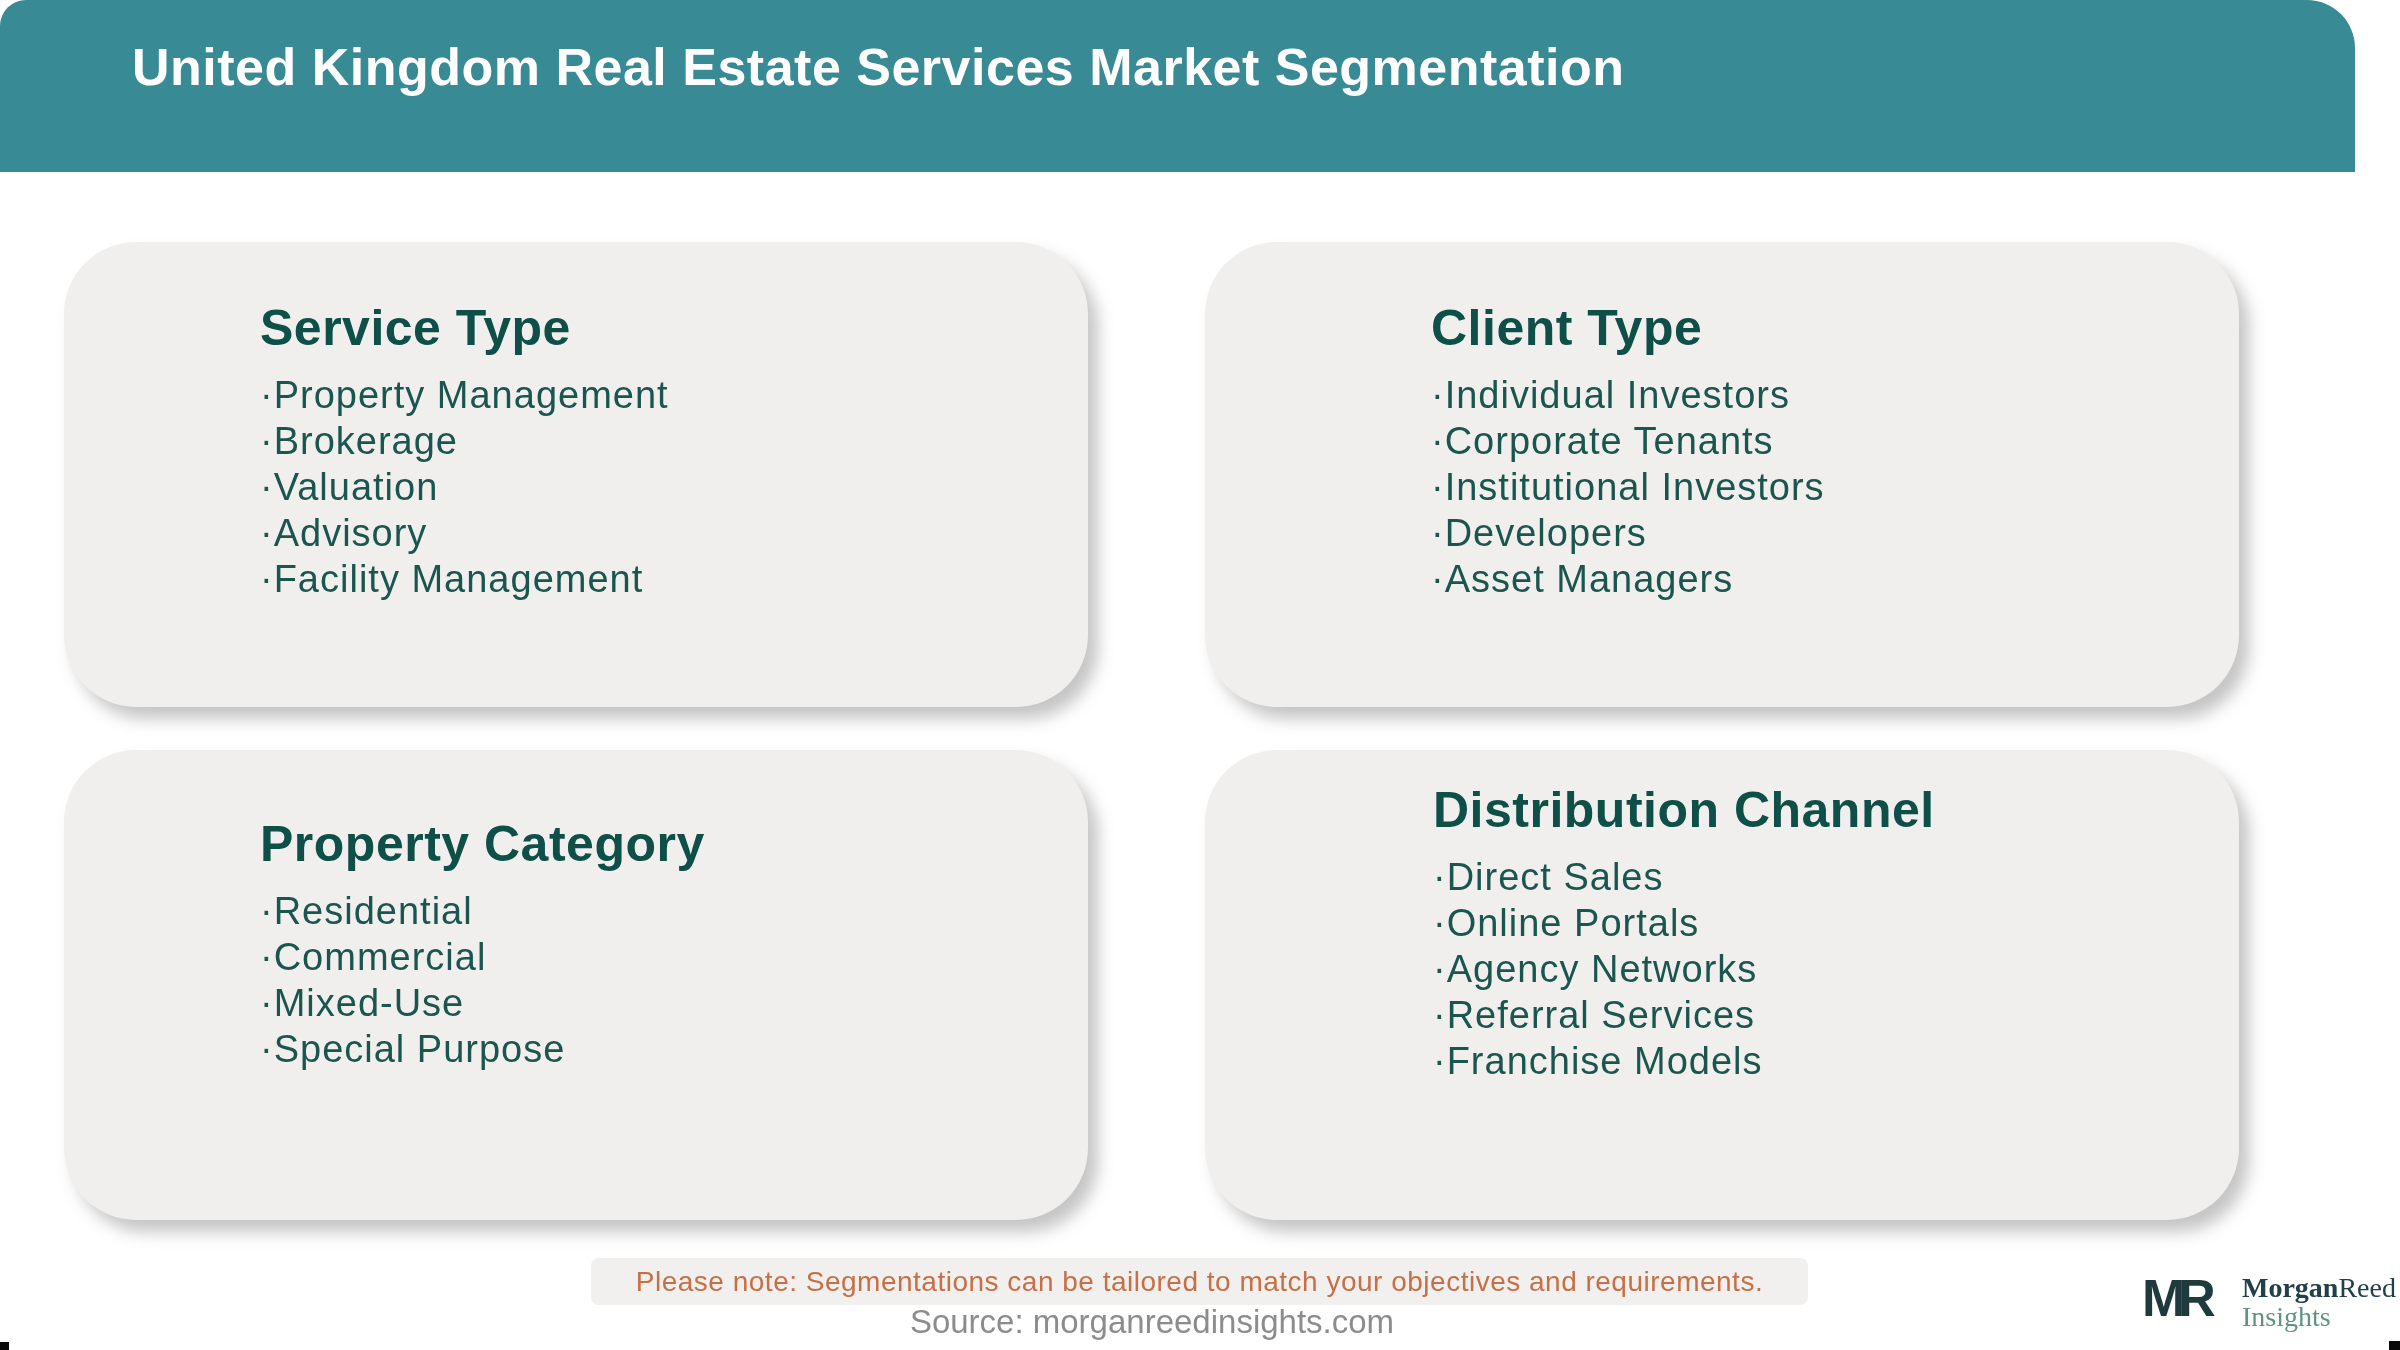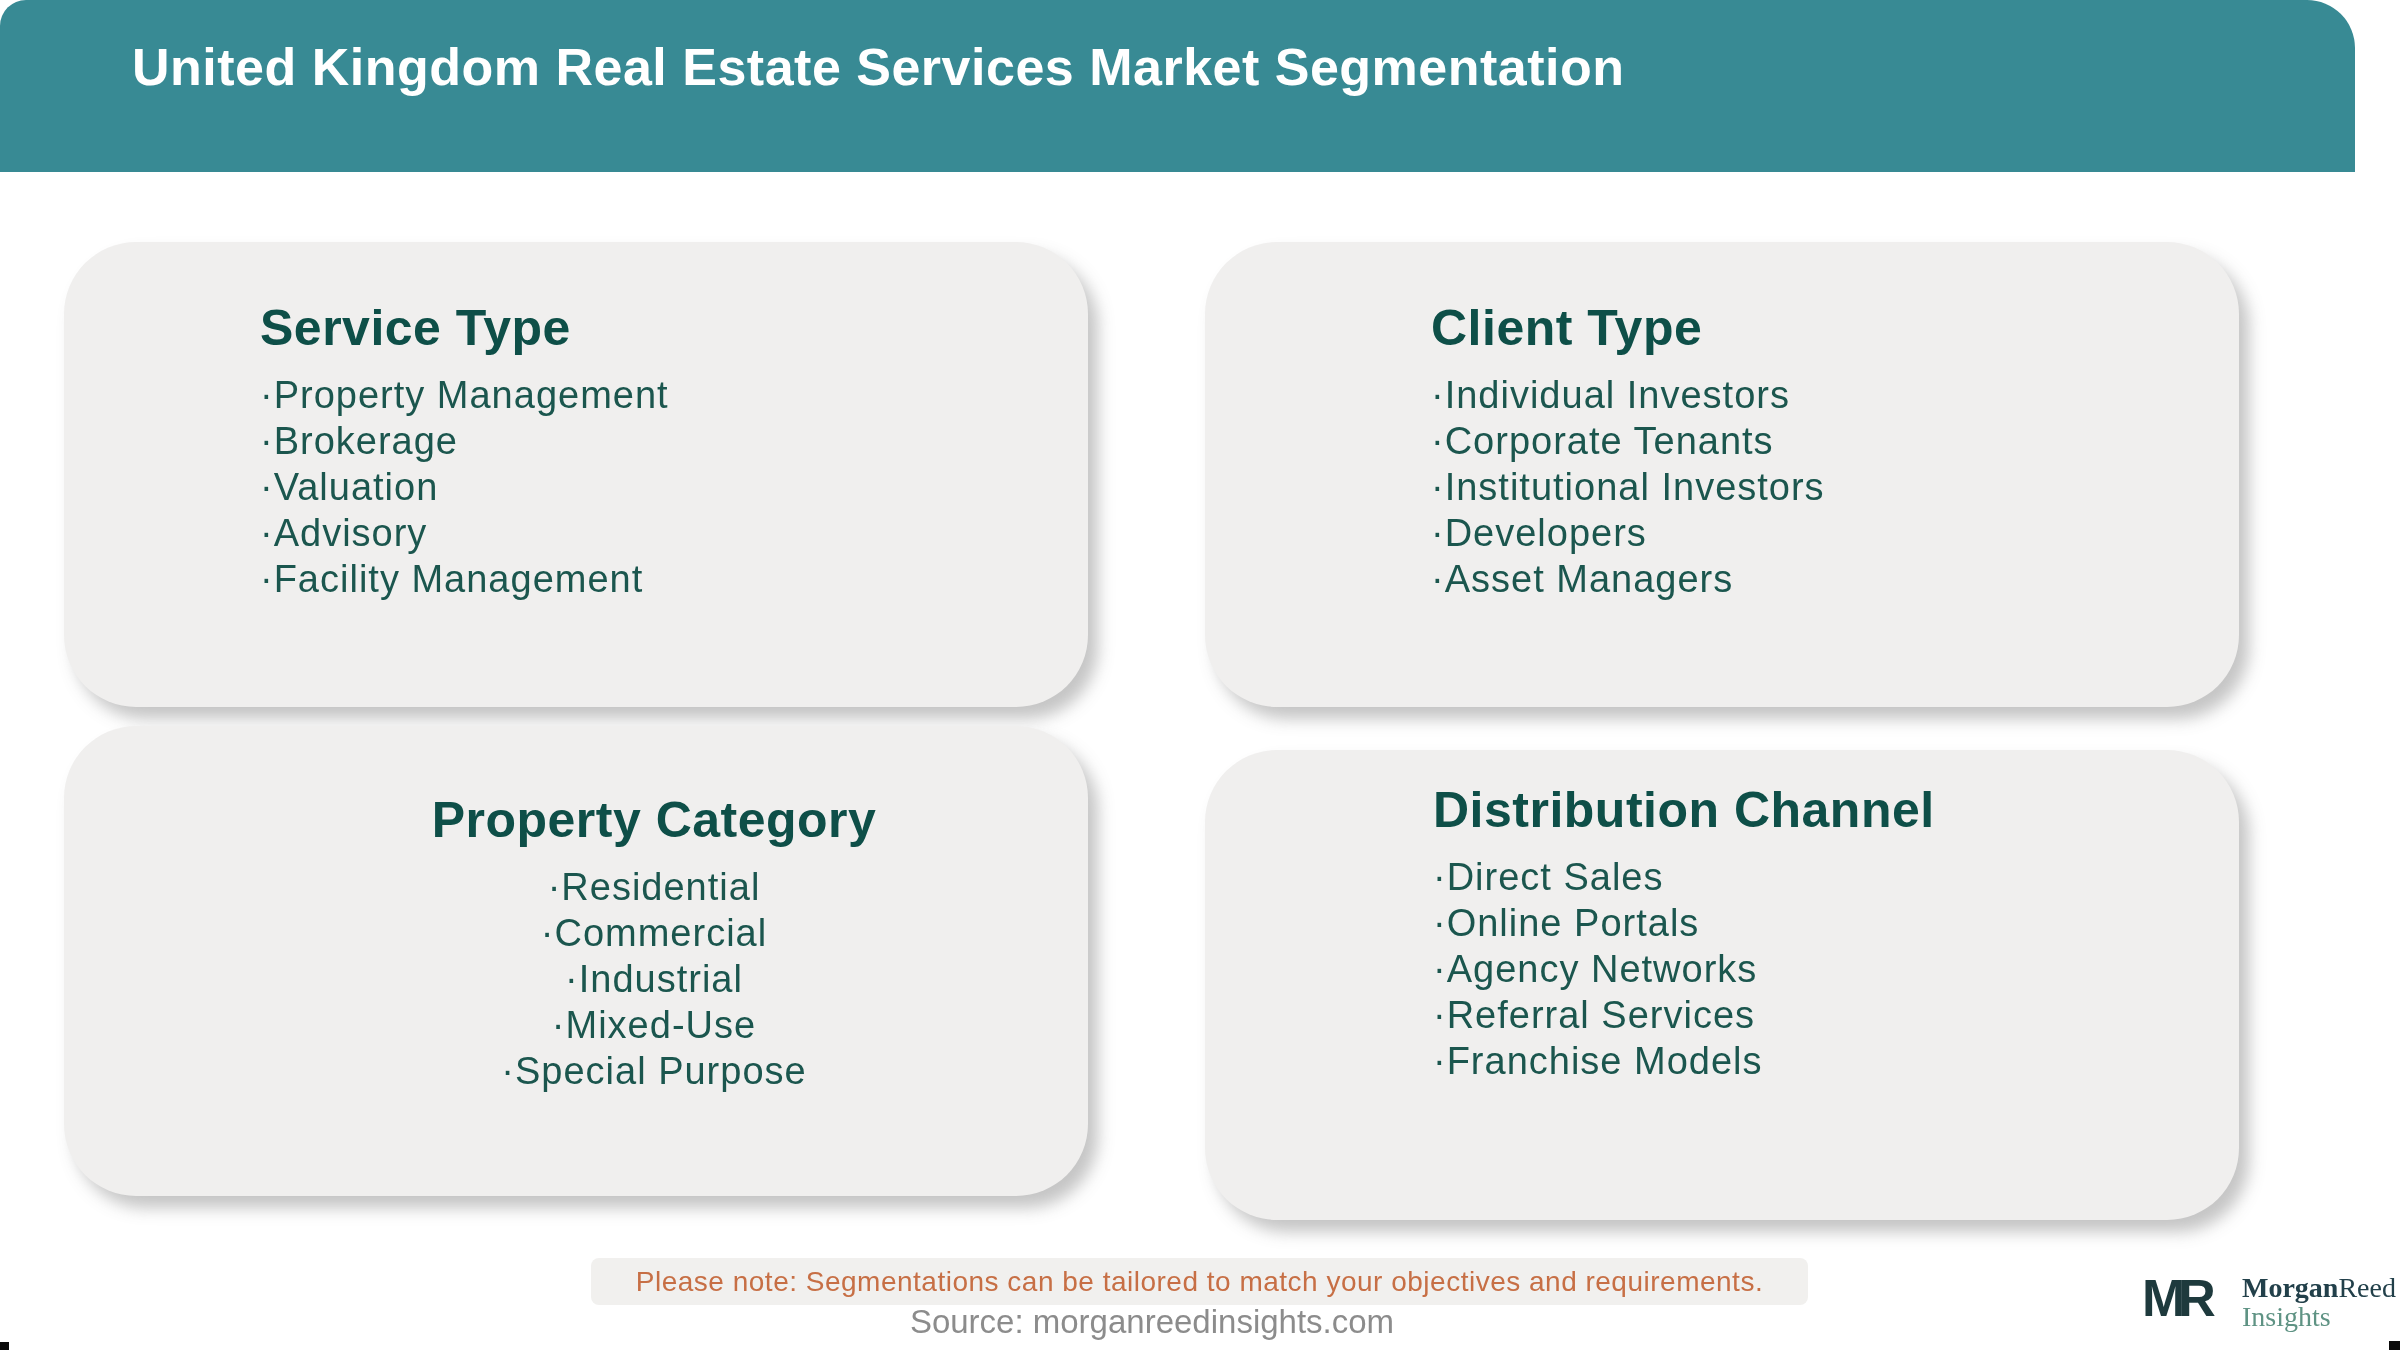--- a/index.html
+++ b/index.html
@@ -35,21 +35,21 @@
   
   .card {
     position: absolute;
     box-sizing: border-box;
     background: var(--card-bg, #f0efee);
     border-radius: 72px;
     box-shadow: 10px 12px 16px rgba(90, 90, 90, 0.35);
   }
   .card-0 { left: 64px;   top: 242px; width: 1024px; height: 465px; padding: 58px 40px 16px 196px; }
   .card-1 { left: 1205px; top: 242px; width: 1034px; height: 465px; padding: 58px 28px 0 226px; }
-  .card-2 { left: 64px;   top: 726px; width: 1024px; height: 470px; padding: 66px 40px 0 196px; text-align: center; }
+  .card-2 { left: 64px;   top: 750px; width: 1024px; height: 470px; padding: 66px 40px 0 196px; }
   .card-3 { left: 1205px; top: 750px; width: 1034px; height: 470px; padding: 32px 40px 0 228px; }
 
   .card h2 {
     margin: 0 0 14px 0;
     font-size: 50px;
     font-weight: bold;
     line-height: 1.15;
     color: var(--heading-text, #0e4f48);
     letter-spacing: 0.5px;
     white-space: nowrap;
@@ -156,21 +156,20 @@
         <li>Developers</li>
         <li>Asset Managers</li>
       </ul>
   </section>
 
   <section class="card card-2">
     <h2>Property Category</h2>
     <ul>
         <li>Residential</li>
         <li>Commercial</li>
-        <li>Industrial</li>
         <li>Mixed-Use</li>
         <li>Special Purpose</li>
       </ul>
   </section>
 
   <section class="card card-3">
     <h2>Distribution Channel</h2>
     <ul>
         <li>Direct Sales</li>
         <li>Online Portals</li>

